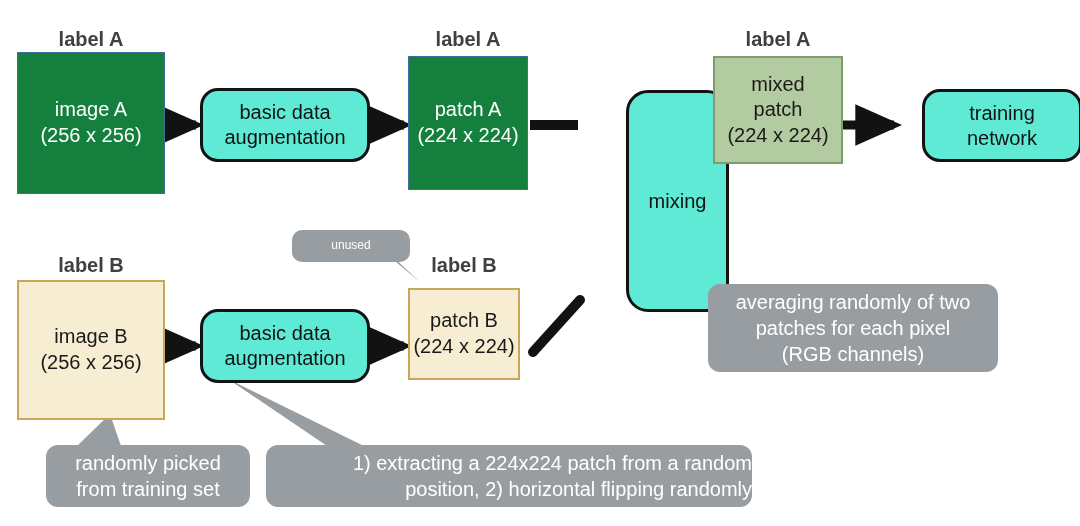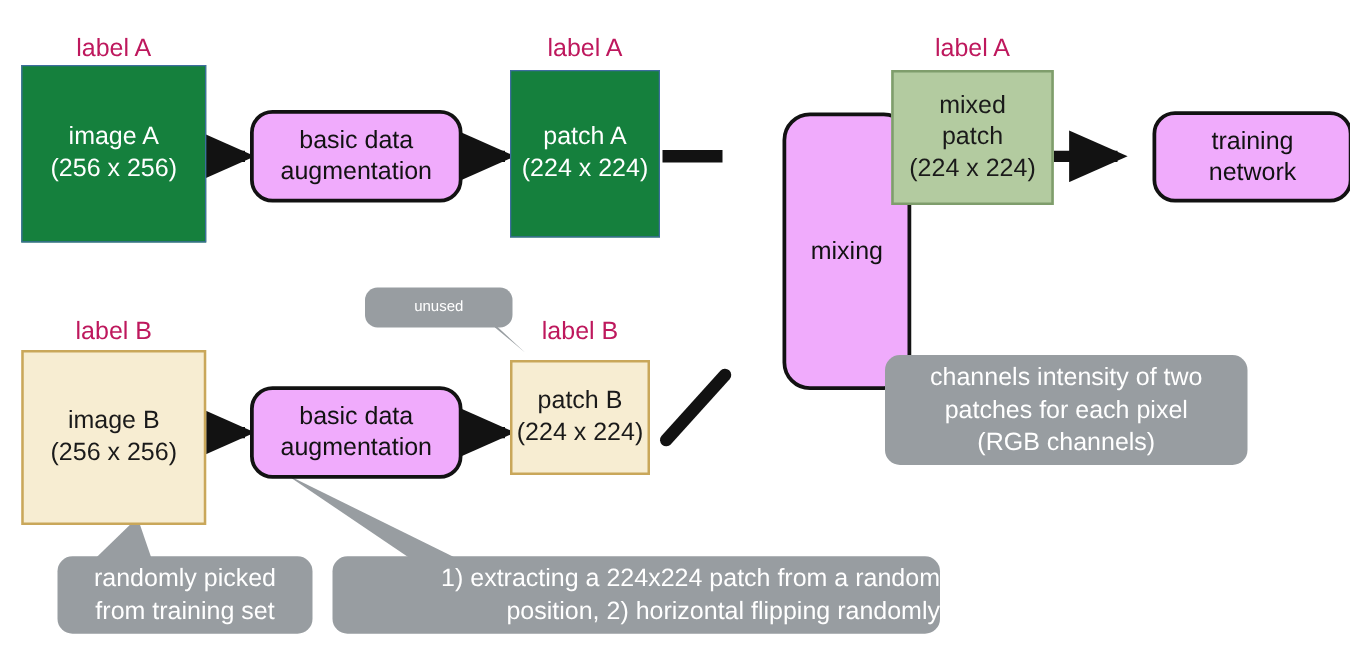--- a/index.html
+++ b/index.html
@@ -54,40 +54,40 @@
   }
   .tile-green {
     background: #b3cba0;
     border: 2px solid #7f9d6c;
     color: #1a1a1a;
   }
   
   .proc {
     position: absolute;
     box-sizing: border-box;
-    background: #f0abfc;
+    background: #5eead4;
     border: 3px solid #121212;
     border-radius: 18px;
     display: flex;
     flex-direction: column;
     align-items: center;
     justify-content: center;
     text-align: center;
     color: #121212;
     line-height: 1.25;
   }
   .proc .pline {
     display: block;
     white-space: nowrap;
   }
   
   .tile-label {
     position: absolute;
-    font-weight: normal;
-    color: #be185d;
+    font-weight: bold;
+    color: #404040;
     white-space: nowrap;
     text-align: center;
   }
   
   .callout {
     position: absolute;
     box-sizing: border-box;
     background: #989da1;
     border-radius: 12px;
     color: #ffffff;
@@ -199,21 +199,21 @@
   </div>
 
   <div class="tile-label" style="left:408px; top:254px; width:112px; font-size:20px;">label B</div>
 
   <div class="tile tile-beige" style="left:408px; top:288px; width:112px; height:92px; font-size:20px;">
     <span class="tline">patch B</span>
     <span class="tline">(224 x 224)</span>
   </div>
 
   <div class="callout" style="left:708px; top:284px; width:290px; height:88px; font-size:20px; border-radius:12px;">
-    <span class="cline">channels intensity of two</span>
+    <span class="cline">averaging randomly of two</span>
     <span class="cline">patches for each pixel</span>
     <span class="cline">(RGB channels)</span>
   </div>
 
   <div class="callout" style="left:46px; top:445px; width:204px; height:62px; font-size:20px; border-radius:12px;">
     <span class="cline">randomly picked</span>
     <span class="cline">from training set</span>
   </div>
 
   <div class="callout" style="left:266px; top:445px; width:486px; height:62px; font-size:20px; border-radius:12px;align-items:flex-end;">

